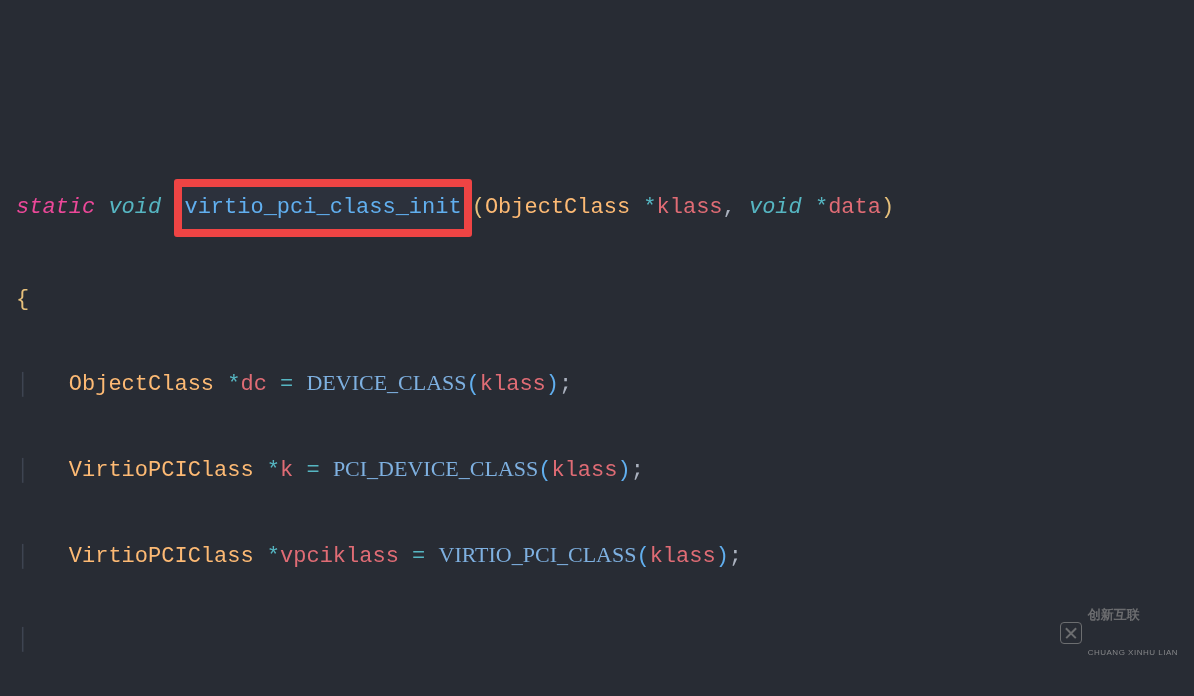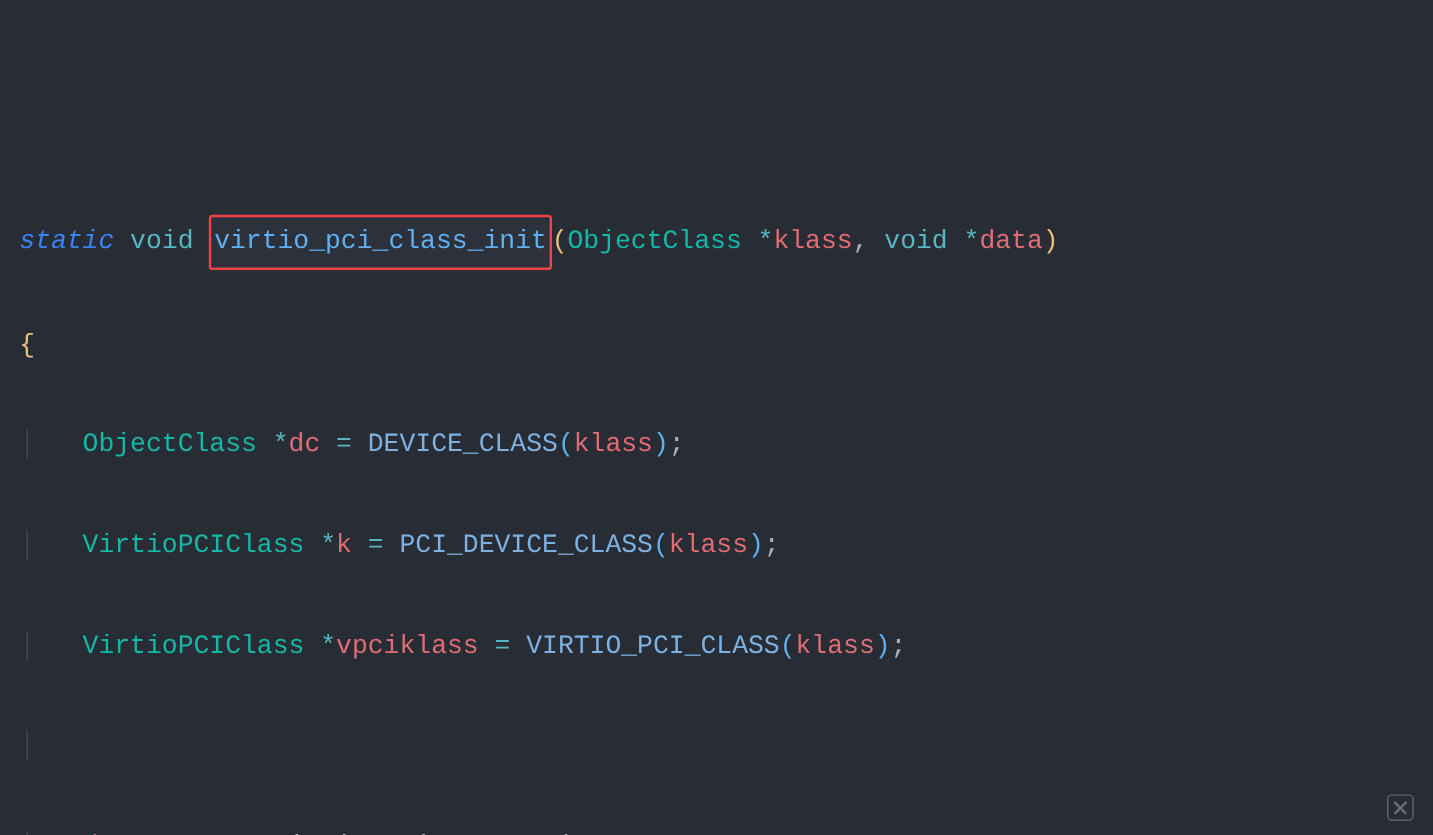--- a/index.html
+++ b/index.html
@@ -21,37 +21,37 @@
   overflow: hidden;
   position: relative;
 }
 
 .code-line {
   display: block;
   min-height: 1.9em;
   padding-left: 8px;
 }
 
-.kw { color: #3b82f6; font-style: italic; text-align: right; }
-.type { color: #56b6c2; }
+.kw { color: #ec4899; font-style: italic; text-align: right; }
+.type { color: #56b6c2; font-style: italic; }
 .fn-name { color: #61afef; }
-.fn-call { color: #7eb0e0; }
-.param { color: #14b8a6; }
+.fn-call { color: #7eb0e0; font-family: Liberation Serif, serif; }
+.param { color: #fdba74; }
 .var { color: #e06c75; text-align: right; }
 .op { color: #56b6c2; }
 .punct { color: #abb2bf; }
 .brace { color: #e6c07b; }
 .brace-blue { color: #61afef; }
 .arrow { color: #abb2bf; }
 .indent-guide { color: #3e4451; }
 
 .highlight-box {
   display: inline-block;
   background: #2c313c;
-  border: 2px solid #ef4444;
+  border: 8px solid #ef4444;
   border-radius: 3px;
   padding: 0 2px;
 }
 
 .watermark {
   position: absolute;
   bottom: 12px;
   right: 16px;
   display: flex;
   align-items: center;
@@ -115,16 +115,20 @@
 
 
 
 
 
 
 <div class="watermark">
   <div class="watermark-icon">
     <div class="watermark-x"></div>
   </div>
+  <div class="watermark-text">
+    <div class="main">创新互联</div>
+    <div class="sub">CHUANG XINHU LIAN</div>
+  </div>
 </div>
 
 
 
 
 </body></html>

